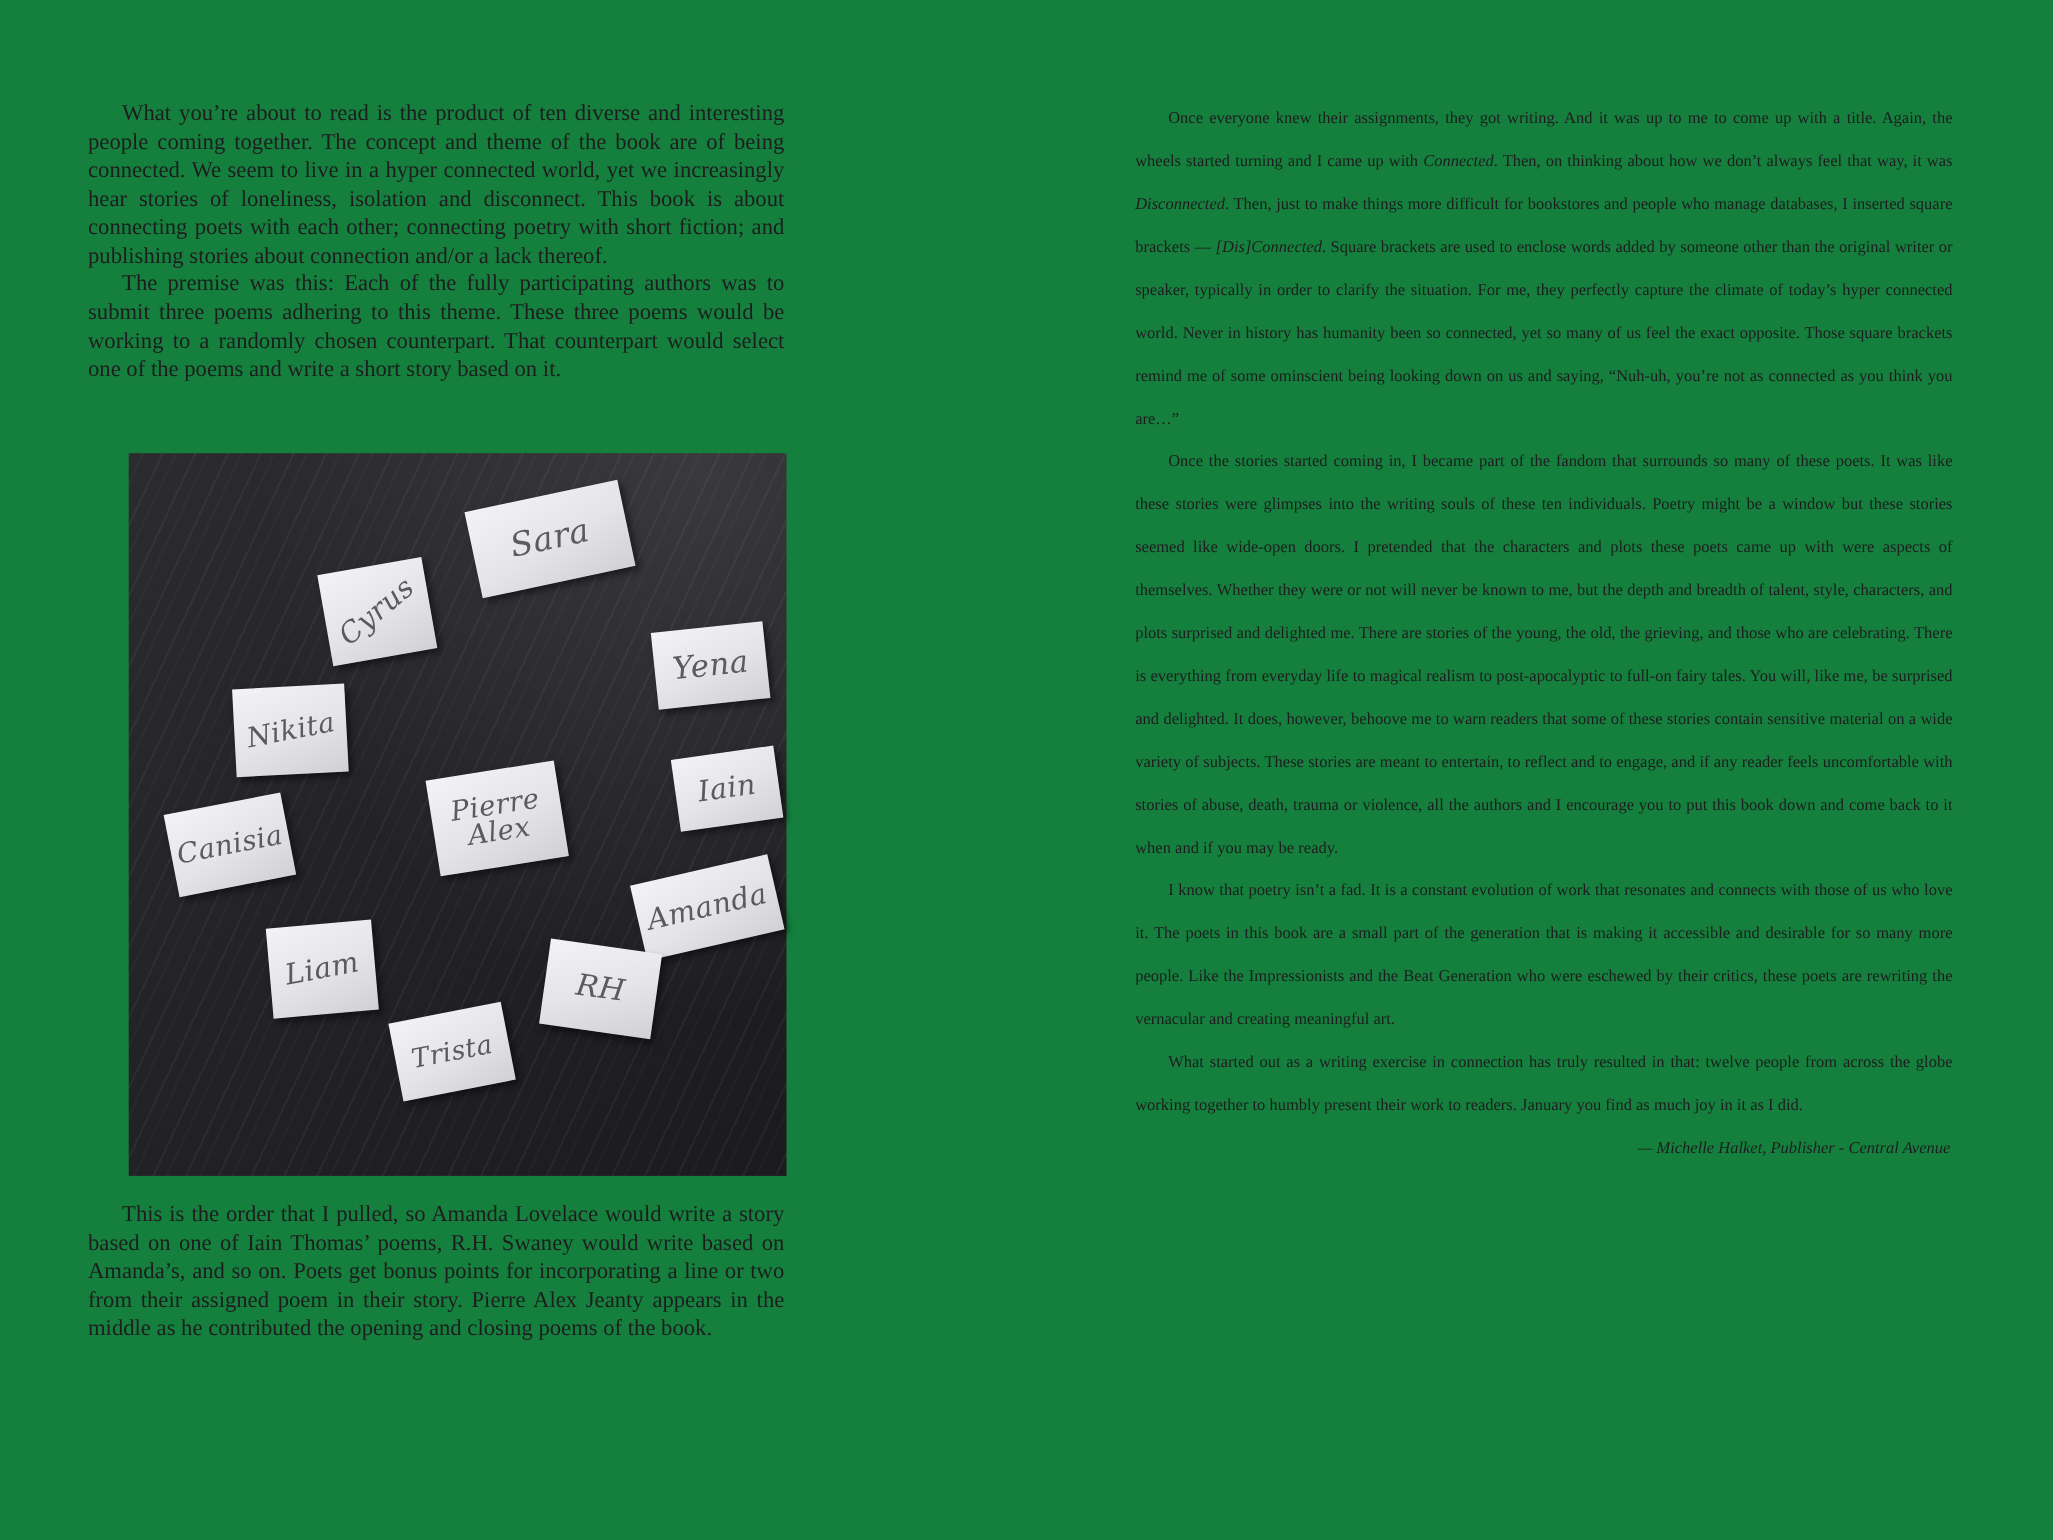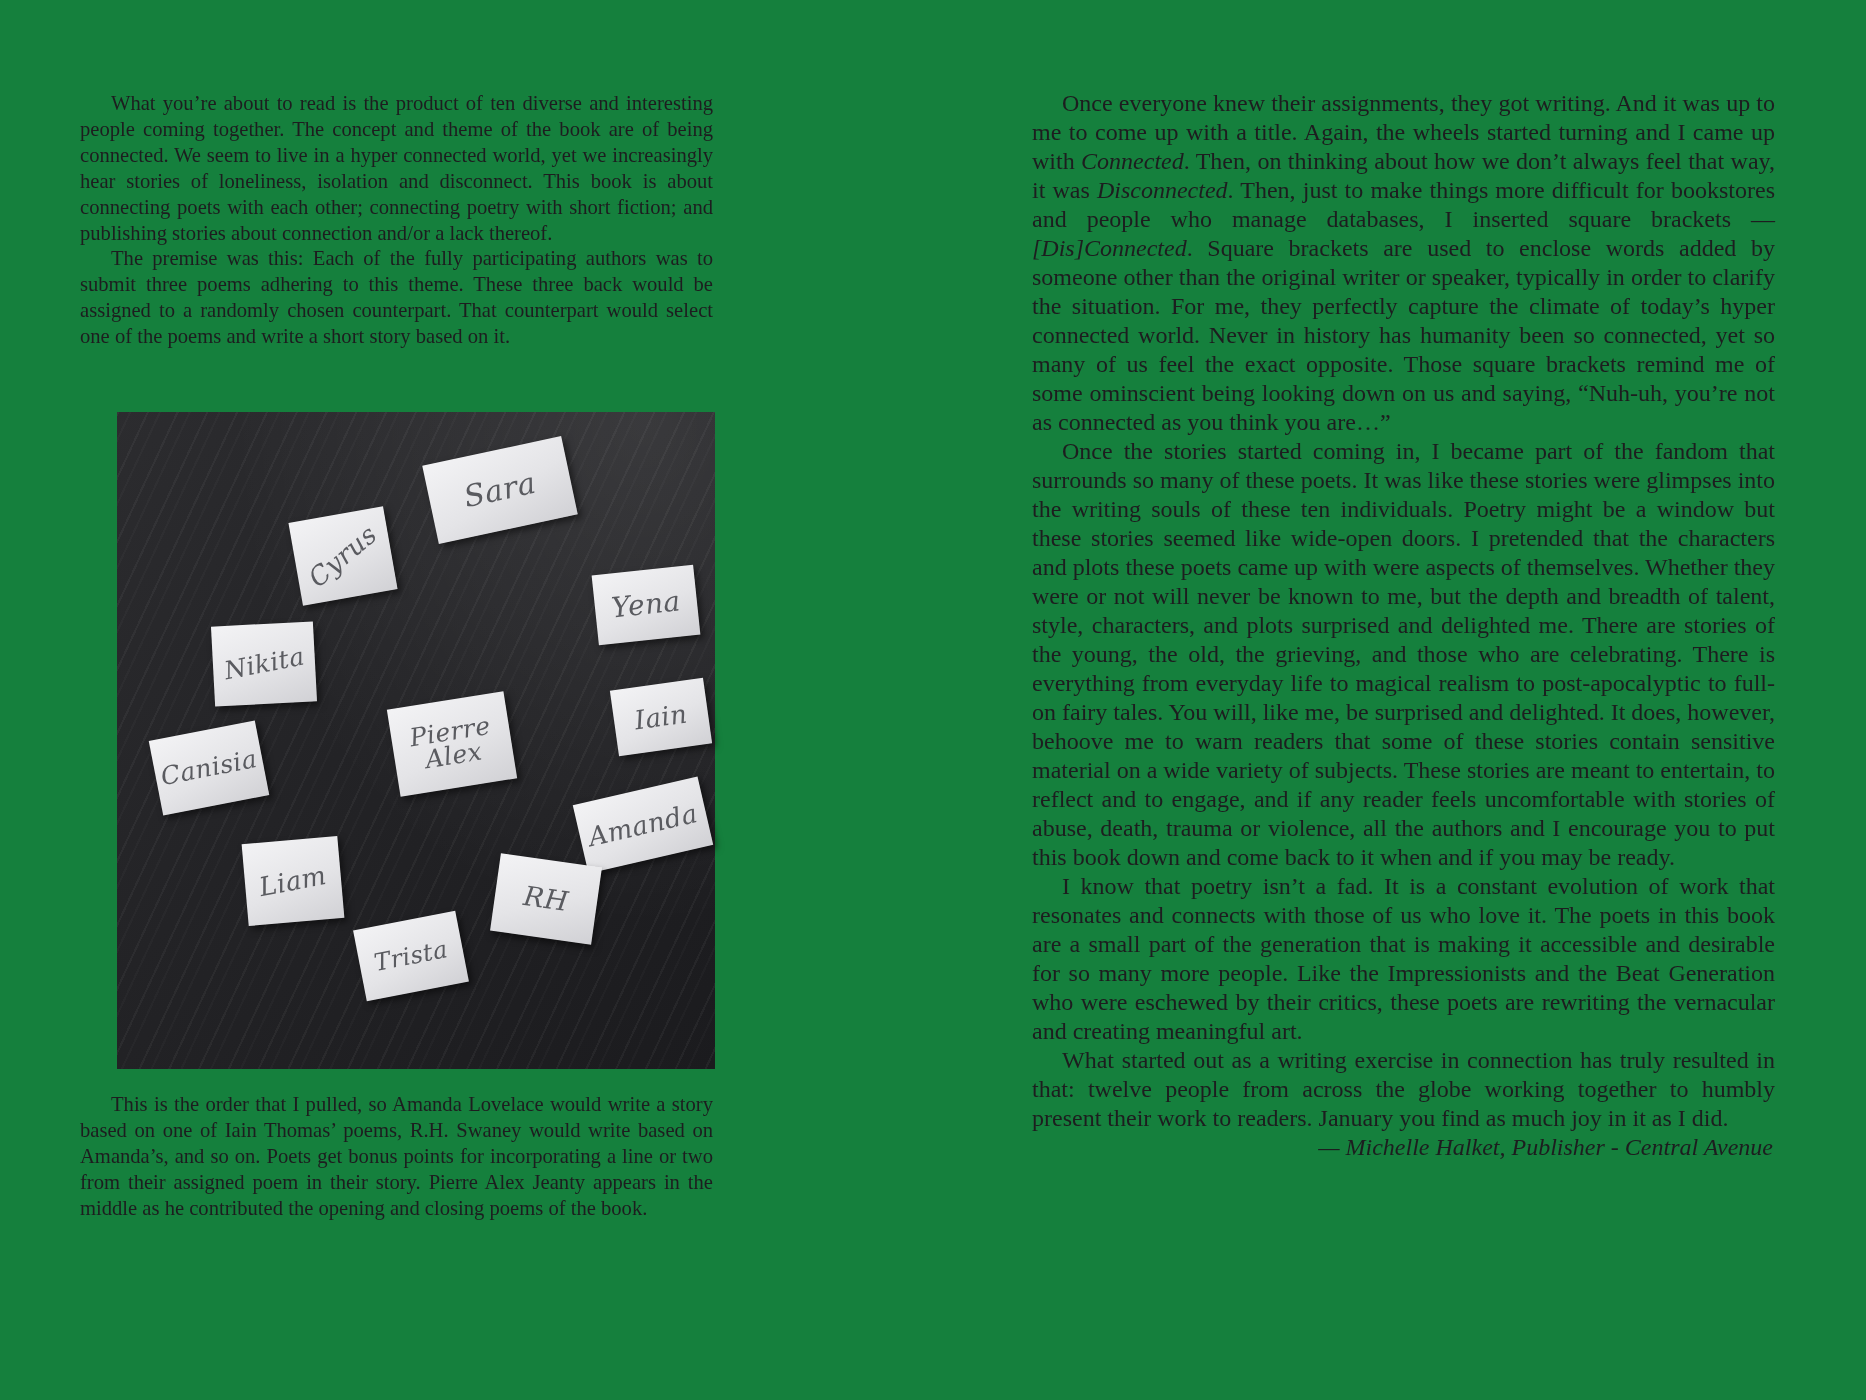--- a/index.html
+++ b/index.html
@@ -3,21 +3,21 @@
 <meta charset="utf-8">
 <style>
   html,body{margin:0;padding:0;background:#ffffff;}
   .spread{
     position:relative;width:1866px;height:1400px;background:#15803d;overflow:hidden;
     font-family:"Liberation Serif","DejaVu Serif",serif;
   }
   .col{position:absolute;color:#1d1d1f;text-align:justify;hyphens:auto;-webkit-hyphens:auto;}
   .col p{margin:0;text-indent:31px;}
   .col-left{left:80px;top:91px;width:633px;font-size:20.6px;line-height:25.9px;}
-  .col-right{left:1032px;top:89px;width:743px;font-size:24px;line-height:29px;}
+  .col-right{left:1032px;top:89px;width:743px;font-size:15px;line-height:39px;}
   .col-right p{text-indent:30px;}
   .it{font-style:italic;}
 
   
   .photo{
     position:relative;width:598px;height:657px;margin:62px 0 23px 37px;
     background:
       radial-gradient(ellipse at 88% 2%, rgba(255,255,255,0.10), rgba(255,255,255,0) 55%),
       repeating-linear-gradient(115deg,
         rgba(255,255,255,0.045) 0px, rgba(255,255,255,0.045) 2px,
@@ -42,21 +42,21 @@
     padding-right:2px;
   }
 </style>
 </head>
 <body>
 
 <div class="spread">
 
   <div class="col col-left">
     <p>What you’re about to read is the product of ten diverse and interesting people coming together. The concept and theme of the book are of being connected. We seem to live in a hyper connected world, yet we increasingly hear stories of loneliness, isolation and disconnect. This book is about connecting poets with each other; connecting poetry with short fiction; and publishing stories about connection and/or a lack thereof.</p>
-    <p>The premise was this: Each of the fully participating authors was to submit three poems adhering to this theme. These three back would be assigned to a randomly chosen counterpart. That counterpart would select one of the poems and write a short story based on it.</p>
+    <p>The premise was this: Each of the fully participating authors was to submit three poems adhering to this theme. These three poems would be working to a randomly chosen counterpart. That counterpart would select one of the poems and write a short story based on it.</p>
 
     <div class="photo">
       <div class="card" style="left:312px;top:38px;width:142px;height:80px;--rot:-12deg;">
         <span class="ink" style="font-size:30px;">Sara</span>
       </div>
       <div class="card" style="left:178px;top:102px;width:96px;height:84px;--rot:-10deg;">
         <span class="ink" style="font-size:26px;--tilt:-30deg;">Cyrus</span>
       </div>
       <div class="card" style="left:478px;top:158px;width:102px;height:70px;--rot:-6deg;">
         <span class="ink" style="font-size:28px;">Yena</span>

